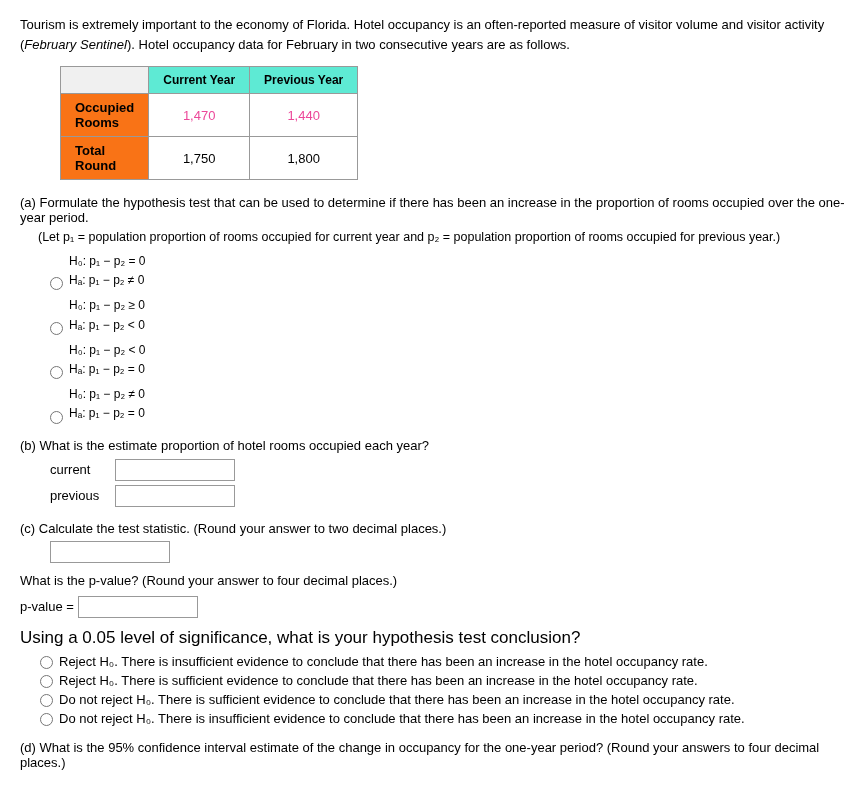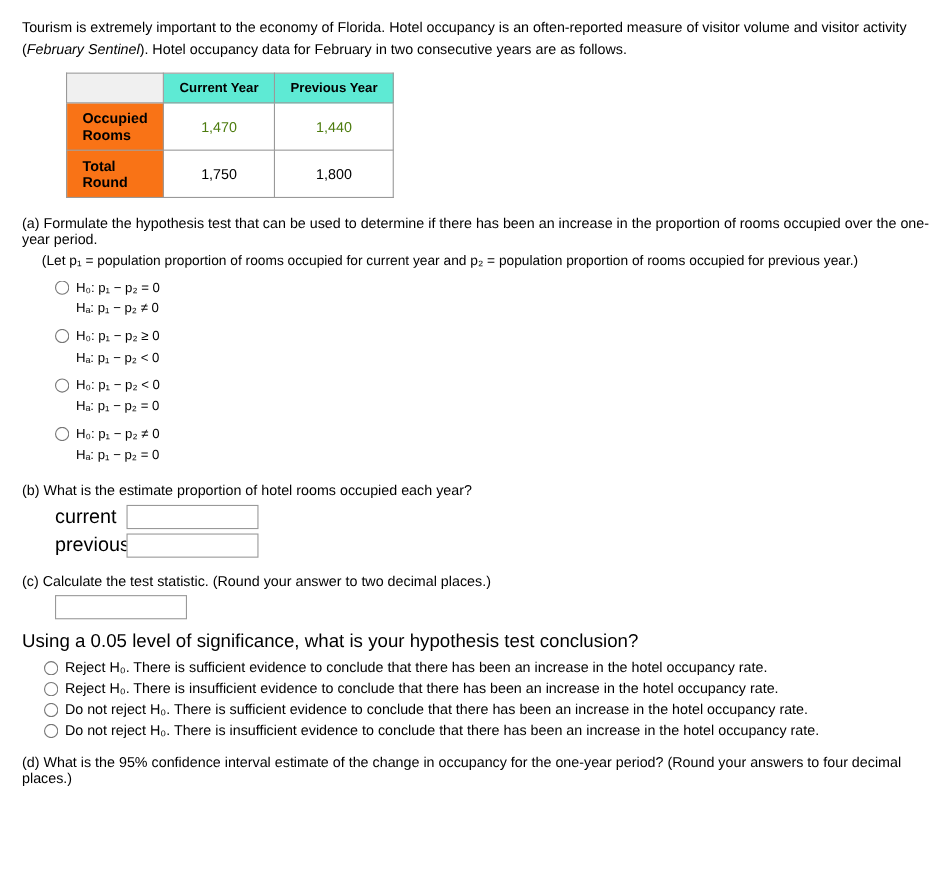--- a/index.html
+++ b/index.html
@@ -29,32 +29,32 @@
     .data-table th {
       background: #5eead4;
       font-weight: bold;
       font-size: 12px;
     }
     .data-table td.row-label {
       text-align: left;
       font-weight: bold;
       background: #f97316;
     }
-    .data-table .val-red { color: #4d7c0f; }
+    .data-table .val-red { color: #ec4899; }
     .section { margin-bottom: 14px; }
     .sub-text { margin-left: 18px; margin-bottom: 8px; font-size: 12.5px; }
     .radio-group { margin-left: 30px; margin-bottom: 4px; }
-    .radio-option { display: flex; align-items: flex-start; margin-bottom: 6px; }
+    .radio-option { display: flex; align-items: flex-end; margin-bottom: 6px; }
     .radio-option input[type="radio"] { margin-right: 6px; margin-top: 3px; flex-shrink: 0; }
     .hypothesis-block { font-size: 12px; line-height: 1.6; }
     .hypothesis-block .h0 { display: block; }
     .hypothesis-block .ha { display: block; }
     .prop-inputs { margin-left: 30px; margin-top: 6px; }
     .prop-row { display: flex; align-items: center; margin-bottom: 4px; }
-    .prop-row label { width: 65px; font-size: 18px; }
+    .prop-row label { width: 65px; font-size: 13px; }
     .prop-row input { width: 120px; height: 22px; border: 1px solid #999; }
     .stat-input { width: 120px; height: 22px; border: 1px solid #999; margin-left: 30px; display: block; margin-top: 4px; }
     .pval-row { display: flex; align-items: center; margin-top: 8px; margin-left: 0; }
     .pval-row label { margin-right: 4px; font-size: 13px; }
     .pval-row input { width: 120px; height: 22px; border: 1px solid #999; }
     .conclusion-text { margin-top: 6px; margin-bottom: 6px; font-size: 17px; }
     .conc-radio-group { margin-left: 20px; }
     .conc-option { display: flex; align-items: flex-start; margin-bottom: 4px; }
     .conc-option input[type="radio"] { margin-right: 6px; margin-top: 2px; flex-shrink: 0; }
     .section-q { font-size: 13px; margin-bottom: 5px; }
@@ -148,31 +148,38 @@
 </div>
 
 <div class="section">
   <p class="section-q">
     <span>(c)</span>
     <span> </span>
     <span>Calculate the test statistic. (Round your answer to two decimal places.)</span>
   </p>
   <input type="text" class="stat-input" style="">
 
+  <div style="margin-left:0; margin-top:10px;">
+    <p>What is the p-value? (Round your answer to four decimal places.)</p>
+    <div class="pval-row">
+      <label>p-value =</label>
+      <input type="text" style="">
+    </div>
+  </div>
 
   <div style="margin-top:10px;">
     <p class="conclusion-text">Using a 0.05 level of significance, what is your hypothesis test conclusion?</p>
     <div class="conc-radio-group" id="conc-options">
         <div class="conc-option">
+    <input type="radio" name="conclusion" value="0" style="">
+    <span>Reject H₀. There is insufficient evidence to conclude that there has been an increase in the hotel occupancy rate.</span>
+  </div>
+        <div class="conc-option">
     <input type="radio" name="conclusion" value="1" style="">
     <span>Reject H₀. There is sufficient evidence to conclude that there has been an increase in the hotel occupancy rate.</span>
-  </div>
-        <div class="conc-option">
-    <input type="radio" name="conclusion" value="0" style="">
-    <span>Reject H₀. There is insufficient evidence to conclude that there has been an increase in the hotel occupancy rate.</span>
   </div>
         <div class="conc-option">
     <input type="radio" name="conclusion" value="2" style="">
     <span>Do not reject H₀. There is sufficient evidence to conclude that there has been an increase in the hotel occupancy rate.</span>
   </div>
         <div class="conc-option">
     <input type="radio" name="conclusion" value="3" style="">
     <span>Do not reject H₀. There is insufficient evidence to conclude that there has been an increase in the hotel occupancy rate.</span>
   </div>
       </div>

